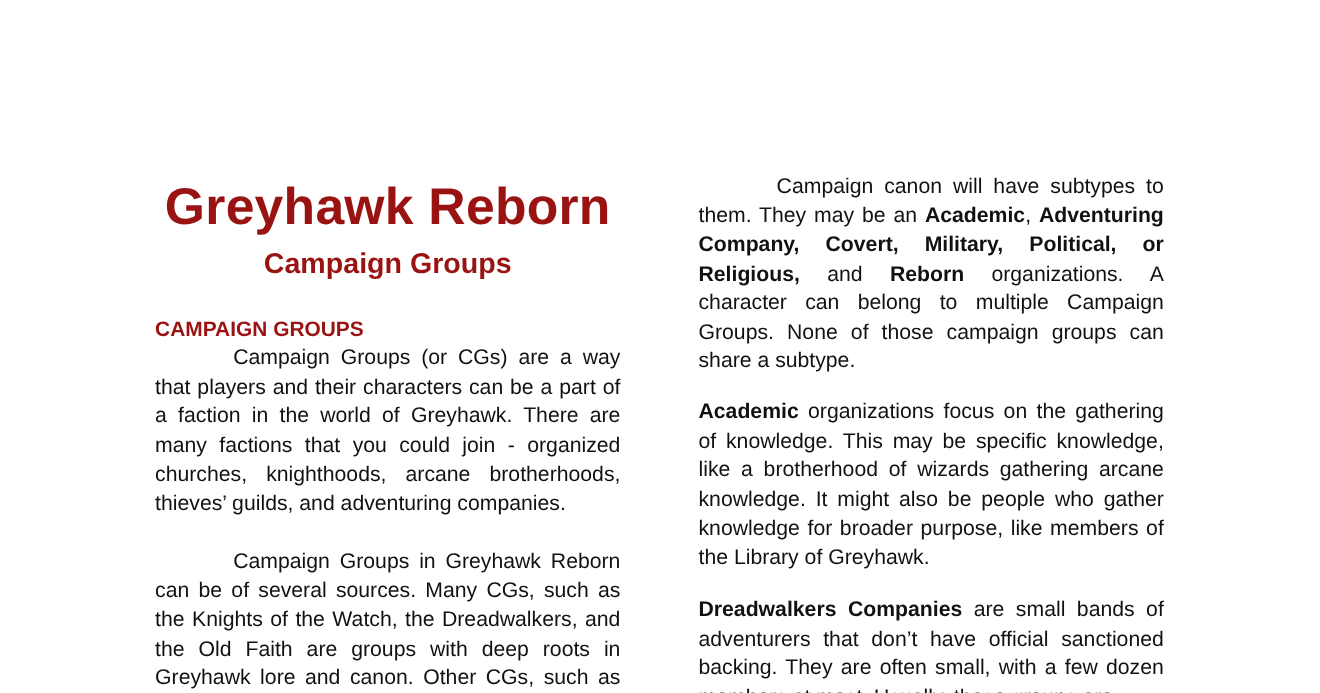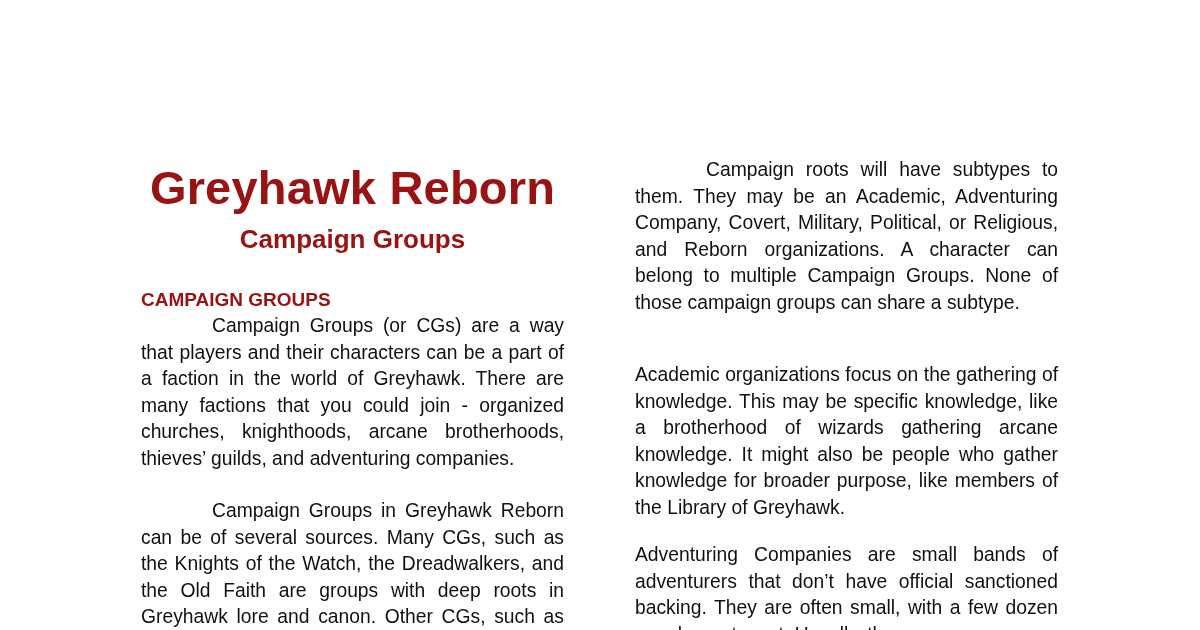--- a/index.html
+++ b/index.html
@@ -20,39 +20,39 @@
   }
   .section-head {
     position:absolute; left:141px; top:271px; color:#9a1313;
     font-weight:bold; font-size:19px; line-height:26px; margin:0;
   }
   p.body {
     position:absolute; margin:0; font-size:19.3px; line-height:26.5px;
     text-align:justify; text-align-last:left;
   }
   .indent { text-indent:71px; }
-  b { font-weight:normal; }
+  b { font-weight:bold; }
   #p-left-1 { left:141px; width:423px; top:297px; }
   #p-left-2 { left:141px; width:423px; top:482px; }
   #p-right-1 { left:635px; width:423px; top:141px; }
   #p-right-2 { left:635px; width:423px; top:346px; }
   #p-right-3 { left:635px; width:423px; top:526px; }
 </style>
 </head>
 <body>
 
 <div class="page">
 
   <h1 class="title">Greyhawk Reborn</h1>
   <h2 class="subtitle">Campaign Groups</h2>
 
   <h3 class="section-head">CAMPAIGN GROUPS</h3>
 
   <p class="body indent" id="p-left-1">Campaign Groups (or CGs) are a way that players and their characters can be a part of a faction in the world of Greyhawk. There are many factions that you could join - organized churches, knighthoods, arcane brotherhoods, thieves’ guilds, and adventuring companies.</p>
   <p class="body indent" id="p-left-2">Campaign Groups in Greyhawk Reborn can be of several sources. Many CGs, such as the Knights of the Watch, the Dreadwalkers, and the Old Faith are groups with deep roots in Greyhawk lore and canon. Other CGs, such as the Olwythi, the Guardians of the Highlands, and</p>
 
-  <p class="body indent" id="p-right-1"><span>Campaign roots will have subtypes to them. They may be an </span><b>Academic</b><span>, </span><b>Adventuring Company, Covert,  Military, Political, or Religious,</b><span> and </span><b>Reborn</b><span> organizations. A character can belong to multiple Campaign Groups. None of those campaign groups can share a subtype.</span></p>
+  <p class="body indent" id="p-right-1"><span>Campaign canon will have subtypes to them. They may be an </span><b>Academic</b><span>, </span><b>Adventuring Company, Covert,  Military, Political, or Religious,</b><span> and </span><b>Reborn</b><span> organizations. A character can belong to multiple Campaign Groups. None of those campaign groups can share a subtype.</span></p>
 
   <p class="body" id="p-right-2"><b>Academic</b><span> organizations focus on the gathering of knowledge. This may be specific knowledge, like a brotherhood of wizards gathering arcane knowledge. It might also be people who gather knowledge for broader purpose, like members of the Library of Greyhawk.</span></p>
 
-  <p class="body" id="p-right-3"><b>Adventuring Companies</b><span> are small bands of adventurers that don’t have official sanctioned backing. They are often small, with a few dozen members at most. Usually, these groups are</span></p>
+  <p class="body" id="p-right-3"><b>Dreadwalkers Companies</b><span> are small bands of adventurers that don’t have official sanctioned backing. They are often small, with a few dozen members at most. Usually, these groups are</span></p>
 
 </div>
 
 </body></html>

